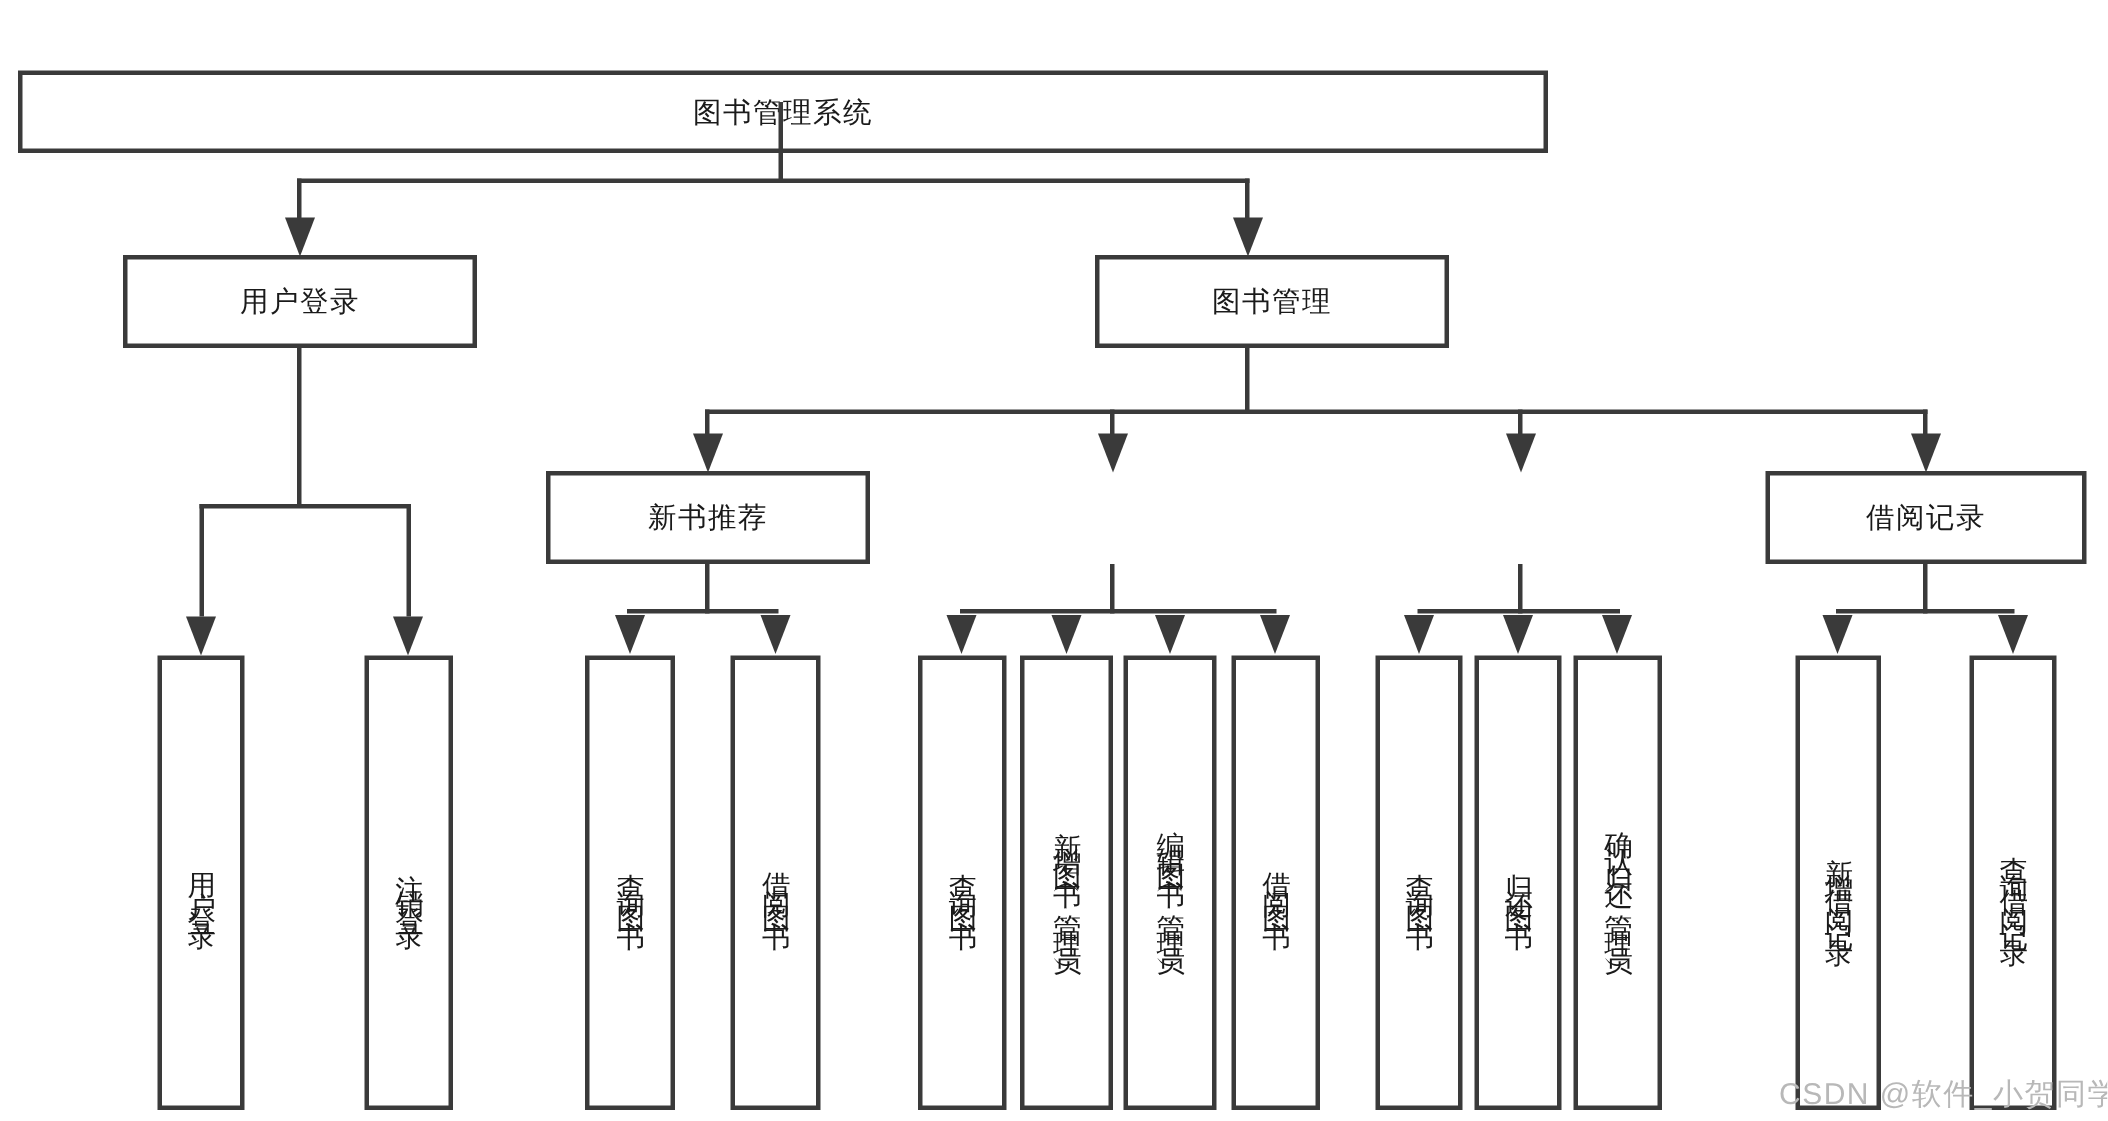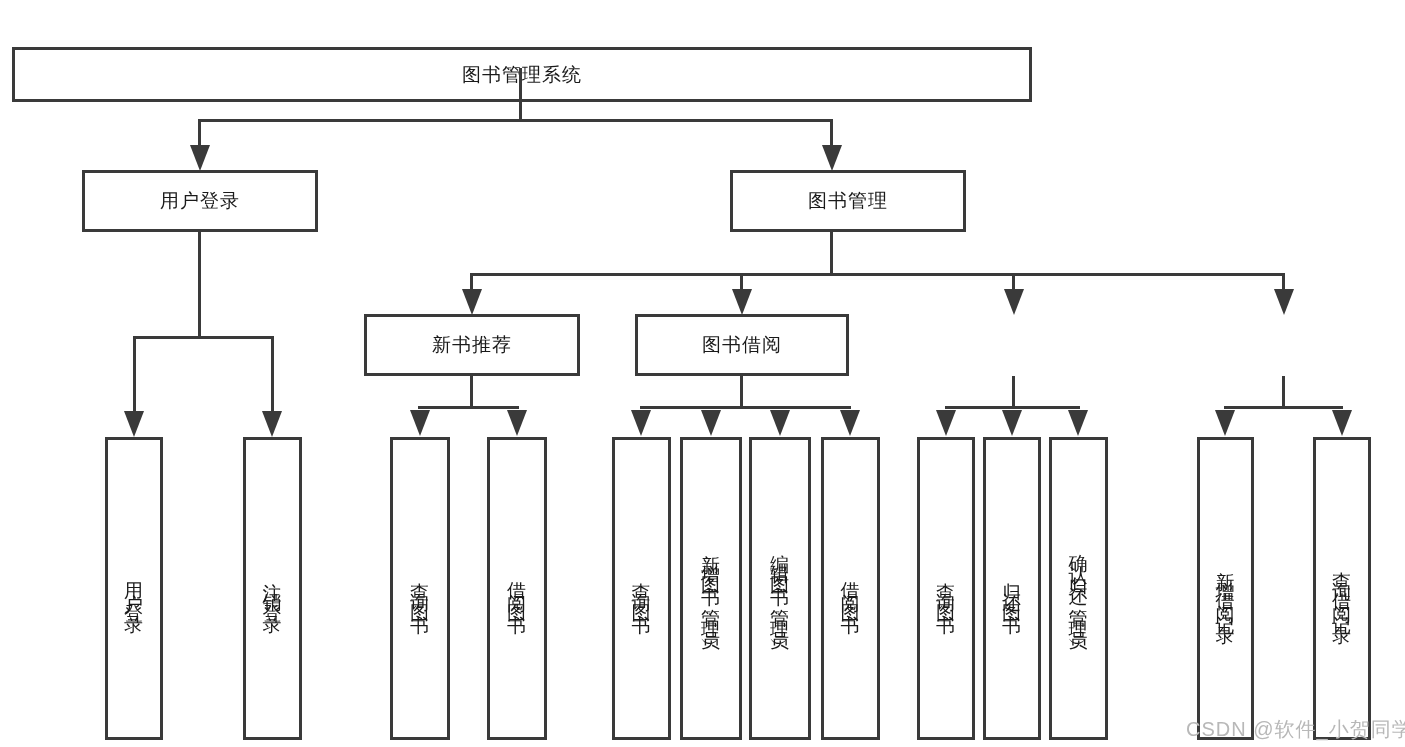--- a/index.html
+++ b/index.html
@@ -96,22 +96,22 @@
   <div class="line" style="left:1012px; top:273px; width:3px; height:18px;"></div>
   <div class="line" style="left:1282px; top:273px; width:3px; height:18px;"></div>
   <div class="arrow" style="left:462px; top:289px;"></div>
   <div class="arrow" style="left:732px; top:289px;"></div>
   <div class="arrow" style="left:1004px; top:289px;"></div>
   <div class="arrow" style="left:1274px; top:289px;"></div>
 
   <div class="node" style="left:364px; top:314px; width:216px; height:62px;">
     <span>新书推荐</span>
   </div>
-  <div class="node" style="left:635px; top:314px; width:214px; height:62px;">
-    <span>图书借阅</span>
+  <div class="node" style="left:1177px; top:314px; width:214px; height:62px;">
+    <span>借阅记录</span>
   </div>
 
   <div class="line" style="left:470px; top:376px; width:3px; height:33px;"></div>
   <div class="line" style="left:418px; top:406px; width:101px; height:3px;"></div>
   <div class="arrow" style="left:410px; top:410px;"></div>
   <div class="arrow" style="left:507px; top:410px;"></div>
 
   <div class="line" style="left:740px; top:376px; width:3px; height:33px;"></div>
   <div class="line" style="left:640px; top:406px; width:211px; height:3px;"></div>
   <div class="arrow" style="left:631px; top:410px;"></div>

